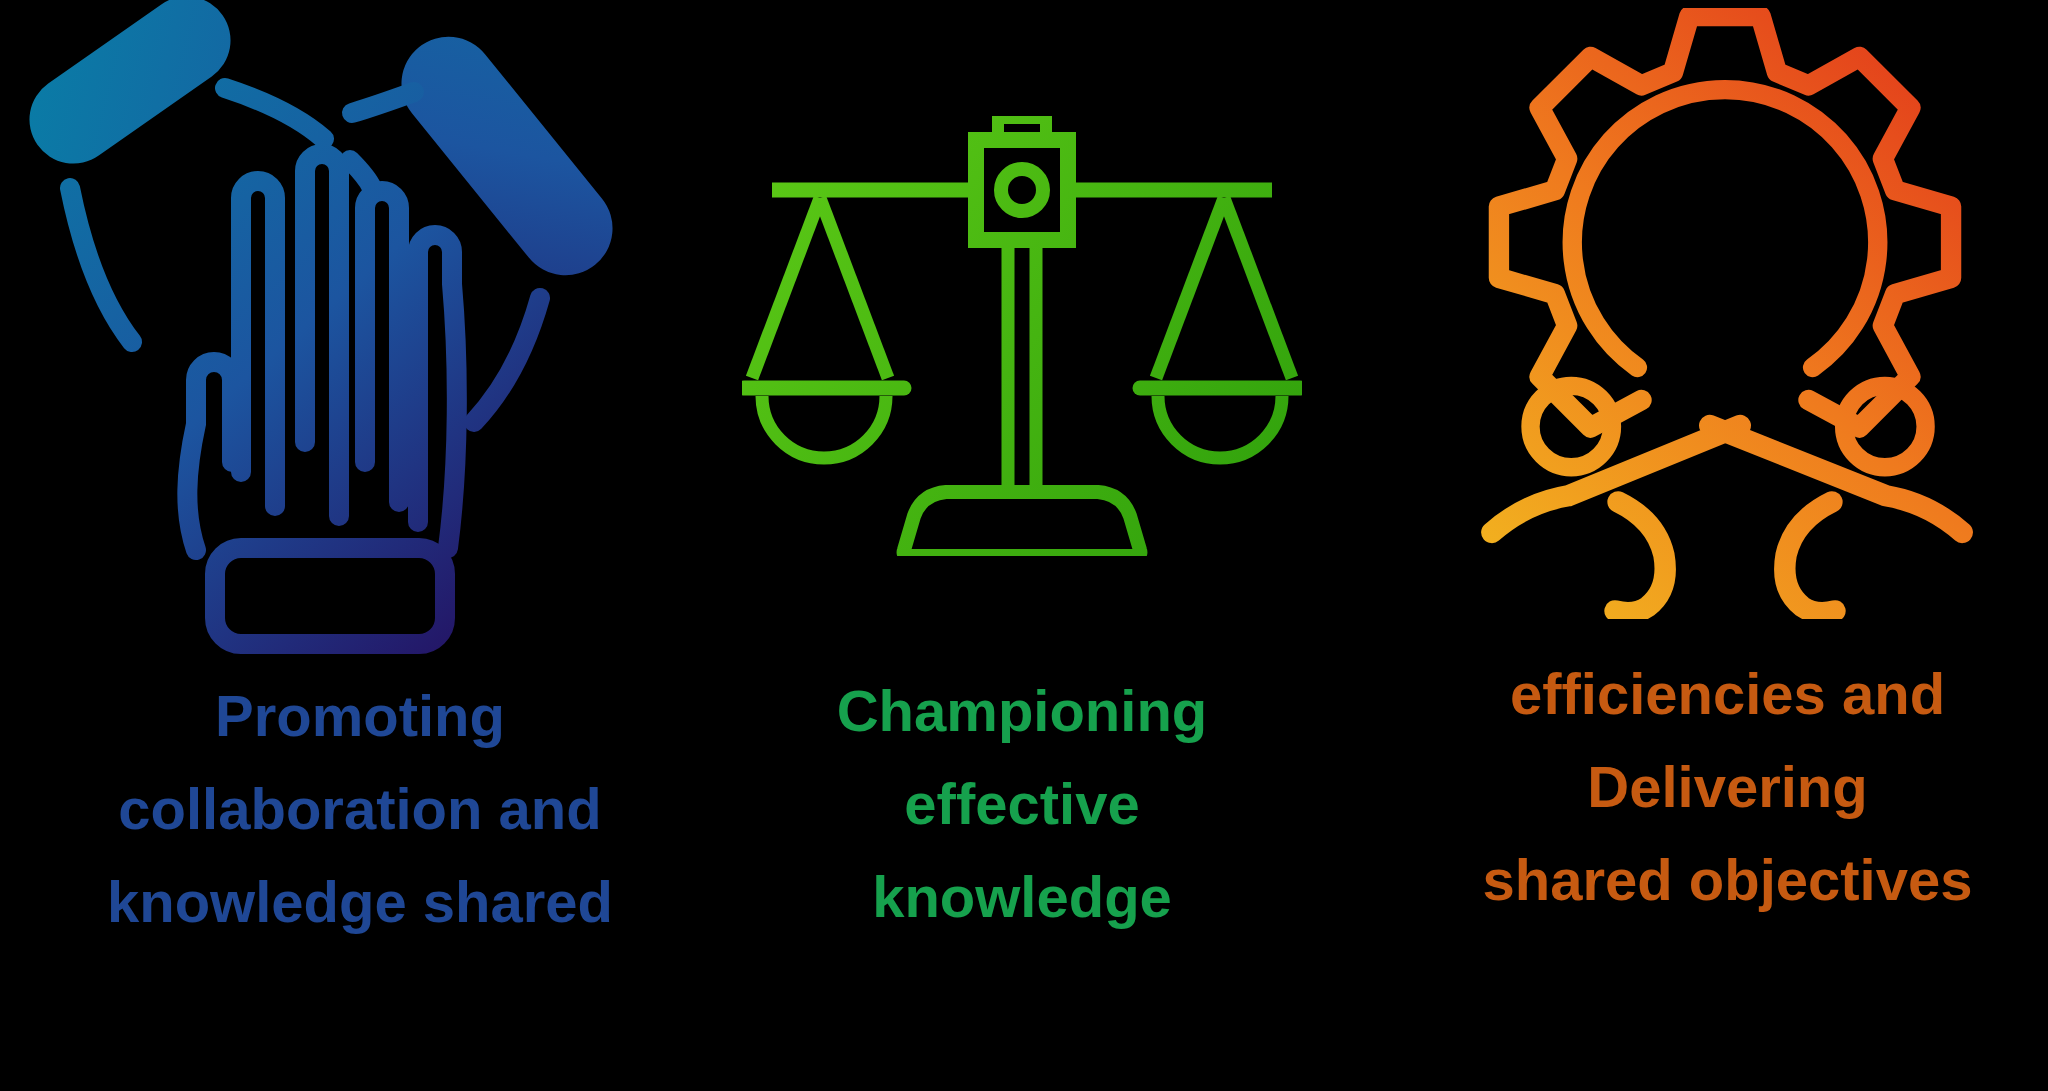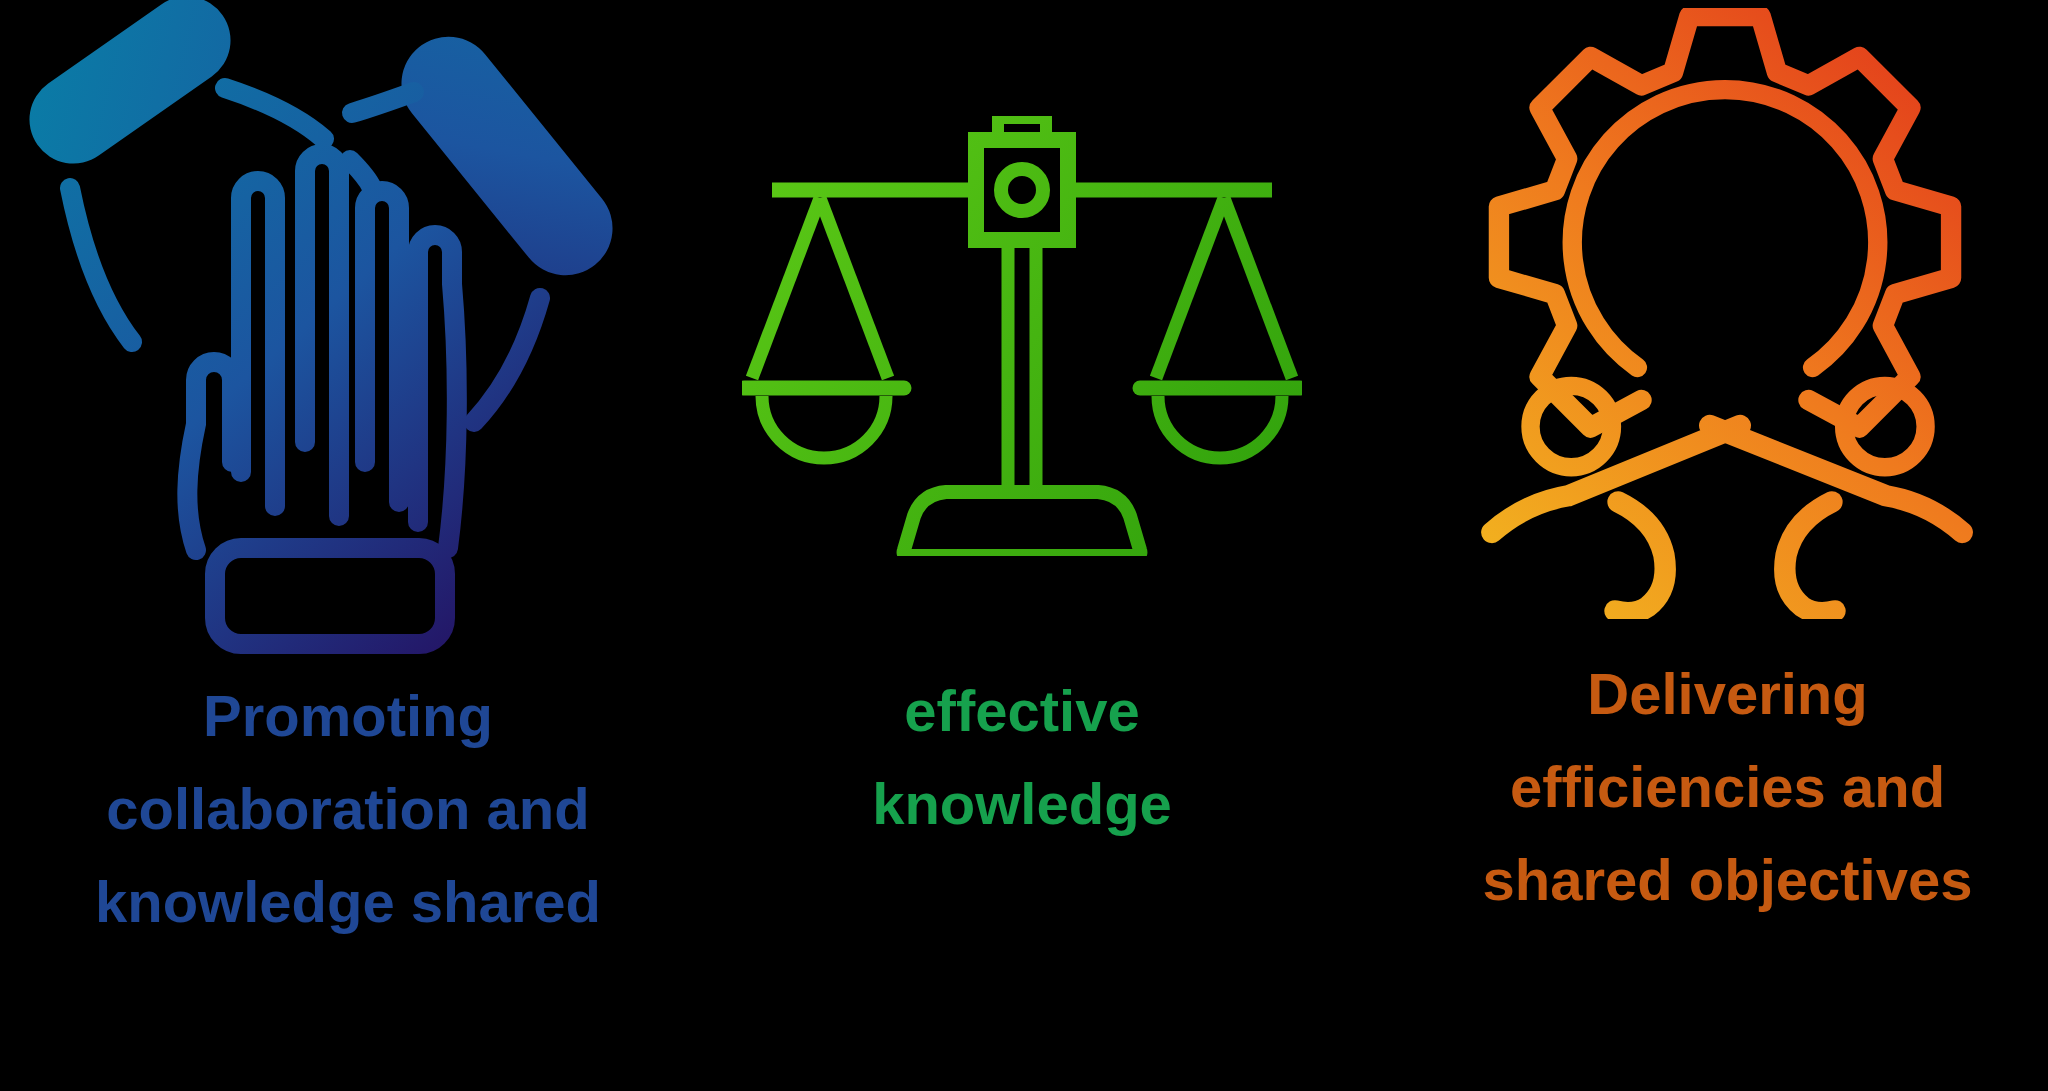--- a/index.html
+++ b/index.html
@@ -14,21 +14,21 @@
   #icon-hands{left:0px;top:0px;width:660px;height:660px;}
   #icon-scale{left:742px;top:116px;width:560px;height:440px;}
   #icon-gear{left:1450px;top:8px;width:550px;height:611px;}
   .caption{
     position:absolute;
     text-align:center;
     font-weight:700;
     font-size:58px;
     line-height:93px;
   }
-  #caption-collaboration{left:28px;top:669px;width:640px;}
+  #caption-collaboration{left:40px;top:669px;width:640px;}
   #caption-regulation{left:742px;top:664px;width:560px;}
   #caption-efficiencies{left:1445px;top:647px;width:565px;}
 </style>
 </head>
 <body style="background: rgb(0, 0, 0);">
 
 <svg id="icon-hands" class="icon-svg" viewBox="0 0 660 660" xmlns="http://www.w3.org/2000/svg">
   <defs>
     <linearGradient id="g1" gradientUnits="userSpaceOnUse" x1="30" y1="30" x2="560" y2="640">
       <stop offset="0%" stop-color="#0A7CA6"></stop>
@@ -113,21 +113,22 @@
   </g>
 </svg>
 
 <div class="caption" id="caption-collaboration" style="color: rgb(31, 71, 149);">
   <div>Promoting</div>
   <div>collaboration and</div>
   <div>knowledge shared</div>
 </div>
 
 <div class="caption" id="caption-regulation" style="color: rgb(22, 161, 77);">
+  <div>Championing</div>
   <div>effective</div>
   <div>knowledge</div>
 </div>
 
 <div class="caption" id="caption-efficiencies" style="color: rgb(198, 90, 17);">
+  <div>efficiencies and</div>
   <div>Delivering</div>
-  <div>efficiencies and</div>
   <div>shared objectives</div>
 </div>
 
 </body></html>

